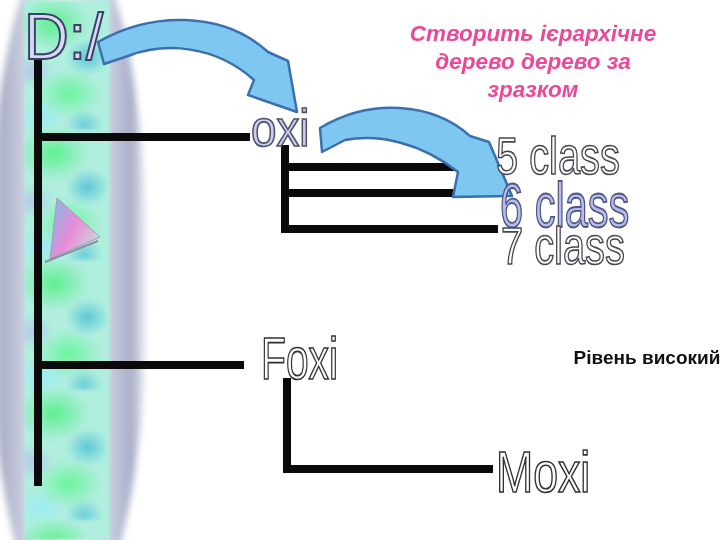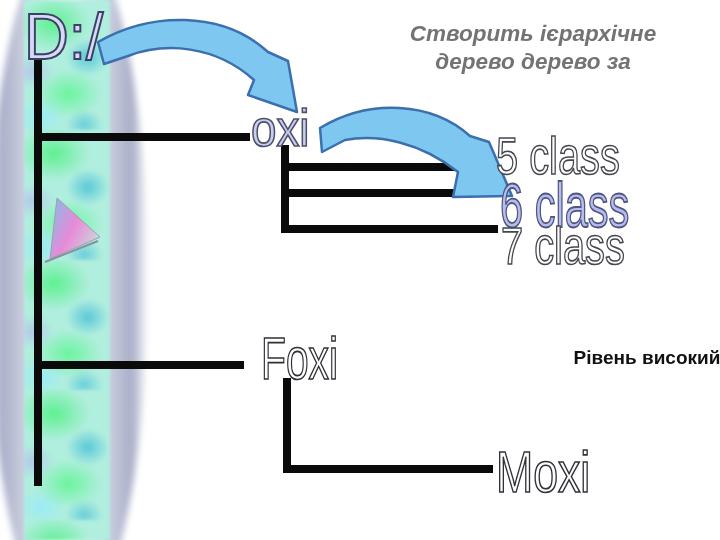--- a/index.html
+++ b/index.html
@@ -41,21 +41,21 @@
   .lab-oxi{left:251px;top:102px;font-size:52px;color:#c9cdf0;-webkit-text-stroke:1.7px #4e5168;transform:scaleX(.88);}
   .lab-c5{left:496px;top:131px;font-size:51px;color:#fdfdfd;-webkit-text-stroke:1.6px #46464e;transform:scaleX(.78);}
   .lab-c6{left:500px;top:174px;font-size:63px;color:#b7bcec;-webkit-text-stroke:1.8px #4d5580;transform:scaleX(.66);}
   .lab-c7{left:501px;top:221px;font-size:51px;color:#fdfdfd;-webkit-text-stroke:1.6px #46464e;transform:scaleX(.78);}
   .lab-foxi{left:261px;top:329px;font-size:60px;color:#fdfdfd;-webkit-text-stroke:1.7px #303036;transform:scaleX(.68);}
   .lab-moxi{left:496px;top:443px;font-size:58px;color:#fdfdfd;-webkit-text-stroke:1.7px #303036;transform:scaleX(.77);}
 
   
   .title{position:absolute;left:390px;top:20px;width:286px;z-index:6;
     font-size:22.5px;line-height:28px;font-weight:bold;font-style:italic;
-    color:#737373;text-align:center;}
+    color:#ec4899;text-align:center;}
 
   
   .note{position:absolute;left:536px;top:346px;width:150px;z-index:6;
     font-size:19px;line-height:24px;font-weight:bold;color:#111;text-align:center;margin-left:36px;}
 </style>
 </head>
 <body>
 
 <div id="slide">
 
@@ -107,17 +107,18 @@
   <div class="outline lab-oxi">oxi</div>
   <div class="outline lab-c5">5 class</div>
   <div class="outline lab-c6">6 class</div>
   <div class="outline lab-c7">7 class</div>
   <div class="outline lab-foxi">Foxi</div>
   <div class="outline lab-moxi">Moxi</div>
 
   <div class="title">
     <div>Створить ієрархічне</div>
     <div>дерево дерево за</div>
+    <div>зразком</div>
   </div>
 
   <div class="note">Рівень високий</div>
 
 </div>
 
 </body></html>

